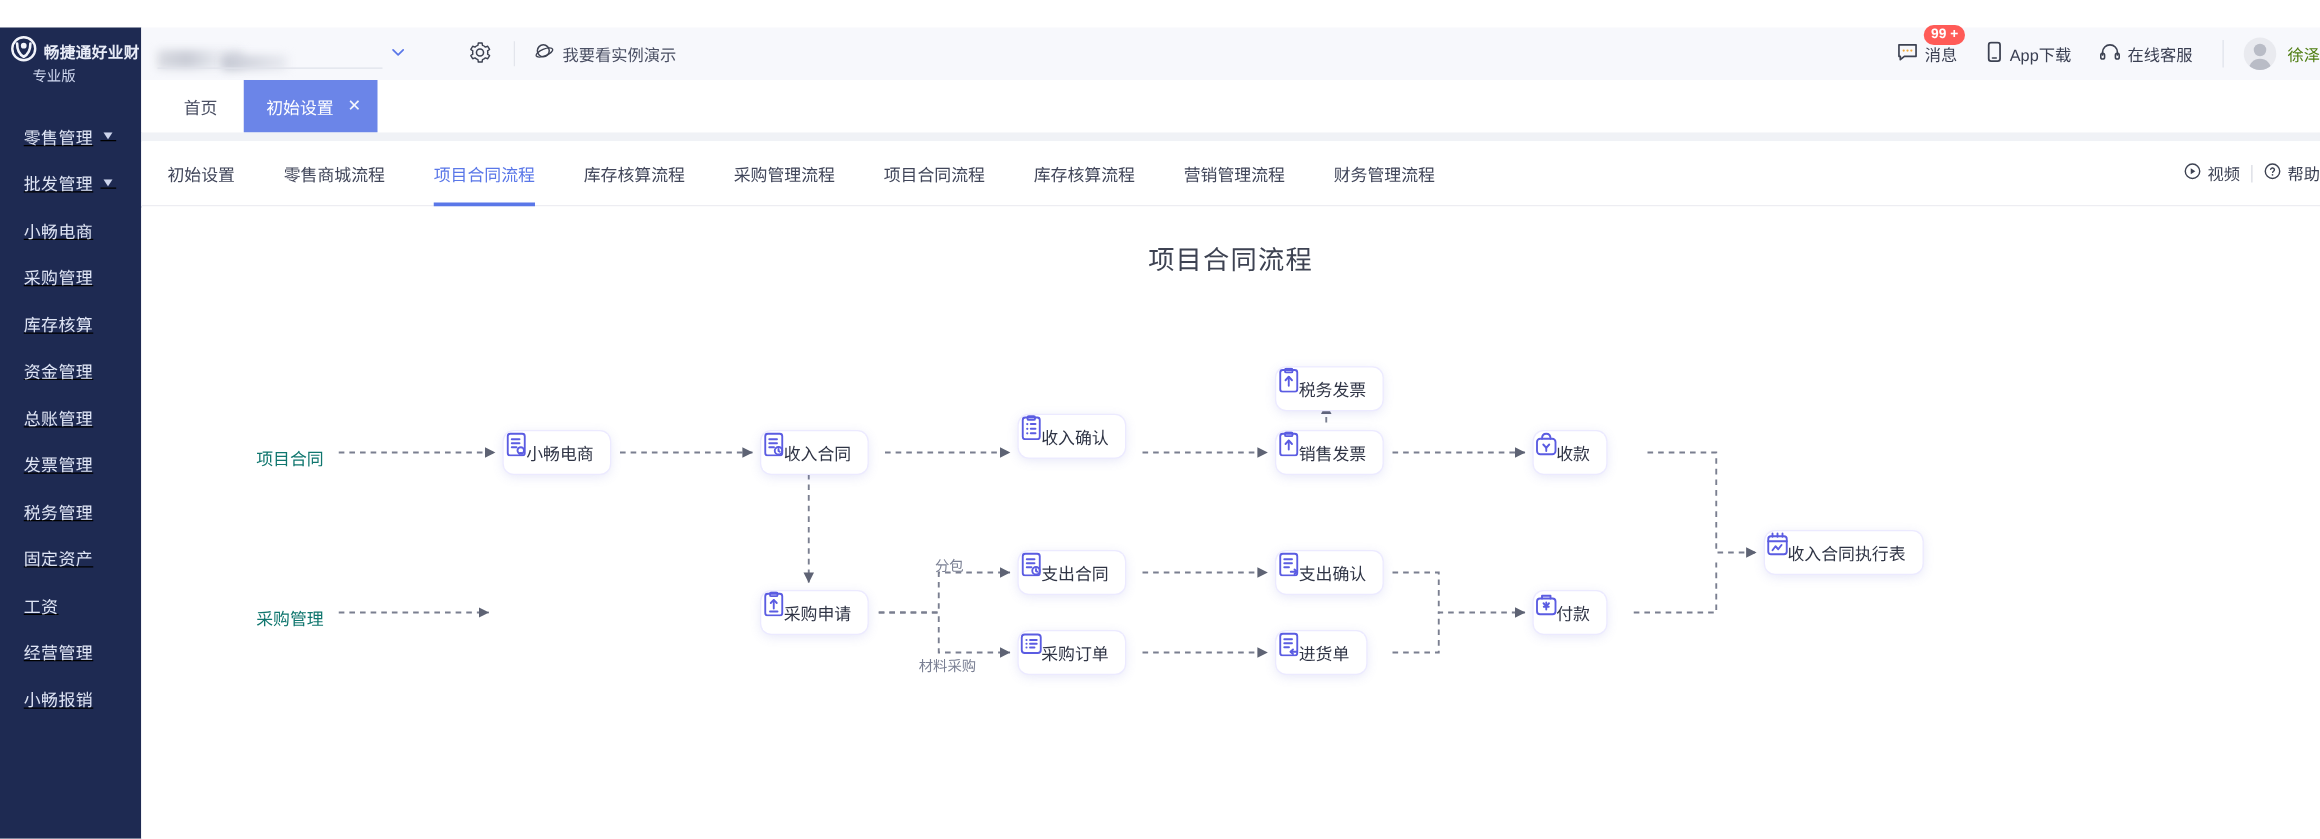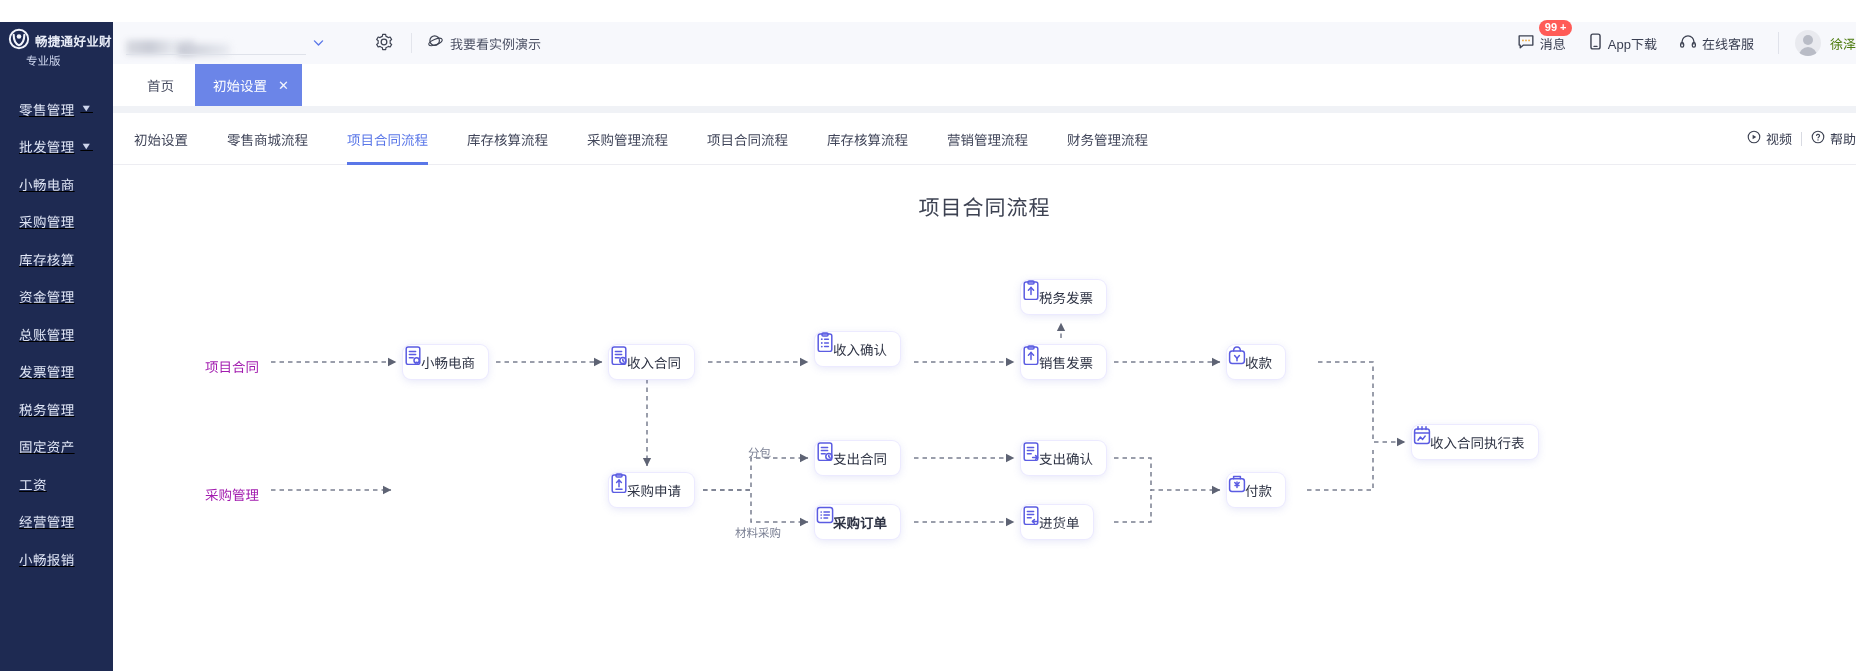--- a/index.html
+++ b/index.html
@@ -161,21 +161,21 @@
     position:absolute;
     background:#fff; border-radius:8px;
     box-shadow: 0 0 0 1px #eceaff, 0 2px 9px rgba(106,113,210,.19);
     height:34px; display:flex; align-items:center; gap:7px;
     padding: 0 13px 0 11px; white-space:nowrap; cursor:pointer;
   }
   .node .nlabel { font-size:13.5px; color:#2f3445; }
   .node svg { display:block; flex:0 0 auto; }
 
   .rowlabel {
-    position:absolute; font-size:13.5px; color:#a21caf; white-space:nowrap;
+    position:absolute; font-size:13.5px; color:#0f766e; white-space:nowrap;
   }
   .edgelabel {
     position:absolute; font-size:11.5px; color:#7b8094; white-space:nowrap;
   }
 </style>
 </head>
 <body>
 
 <div id="app">
 
@@ -439,21 +439,21 @@
                 <line x1="9.6" y1="7.2" x2="13.4" y2="7.2" fill="none" stroke="#5b5ce2" stroke-width="1.5" stroke-linejoin="round" stroke-linecap="round"></line>
                 <line x1="9.6" y1="11" x2="13.4" y2="11" fill="none" stroke="#5b5ce2" stroke-width="1.5" stroke-linejoin="round" stroke-linecap="round"></line>
                 <line x1="9.6" y1="14.6" x2="13.4" y2="14.6" fill="none" stroke="#5b5ce2" stroke-width="1.5" stroke-linejoin="round" stroke-linecap="round"></line>
                 <circle cx="6.8" cy="7.2" r=".9" fill="#5b5ce2"></circle>
                 <circle cx="6.8" cy="11" r=".9" fill="#5b5ce2"></circle>
                 <circle cx="6.8" cy="14.6" r=".9" fill="#5b5ce2"></circle>
               </svg>
             </span>
             <span class="nlabel">收入确认</span>
           </div>
-          <div class="node" style="left: 908px; top: 114px;">
+          <div class="node" style="left: 908px; top: 128px;">
             <span>
               <svg width="20" height="20" viewBox="0 0 20 20">
                 <rect x="3.2" y="2" width="13.6" height="17.4" rx="2" fill="none" stroke="#5b5ce2" stroke-width="1.5" stroke-linejoin="round" stroke-linecap="round"></rect>
                 <rect x="7" y="0.9" width="6" height="3" rx="1" fill="none" stroke="#5b5ce2" stroke-width="1.5" stroke-linejoin="round" stroke-linecap="round"></rect>
                 <path d="M10 14.6V7.6" fill="none" stroke="#5b5ce2" stroke-width="1.5" stroke-linejoin="round" stroke-linecap="round"></path>
                 <path d="M7.4 10.2L10 7.4l2.6 2.8" fill="none" stroke="#5b5ce2" stroke-width="1.5" stroke-linejoin="round" stroke-linecap="round"></path>
               </svg>
             </span>
             <span class="nlabel">税务发票</span>
           </div>
@@ -523,21 +523,21 @@
                 <rect x="3.2" y="2" width="13.6" height="17.4" rx="2" fill="none" stroke="#5b5ce2" stroke-width="1.5" stroke-linejoin="round" stroke-linecap="round"></rect>
                 <line x1="6.4" y1="6.4" x2="12.6" y2="6.4" fill="none" stroke="#5b5ce2" stroke-width="1.5" stroke-linejoin="round" stroke-linecap="round"></line>
                 <line x1="6.4" y1="9.6" x2="12.6" y2="9.6" fill="none" stroke="#5b5ce2" stroke-width="1.5" stroke-linejoin="round" stroke-linecap="round"></line>
                 <line x1="6.4" y1="12.8" x2="10.2" y2="12.8" fill="none" stroke="#5b5ce2" stroke-width="1.5" stroke-linejoin="round" stroke-linecap="round"></line>
                 <path d="M11.6 16.4h4.8" fill="none" stroke="#5b5ce2" stroke-width="1.5" stroke-linejoin="round" stroke-linecap="round"></path>
                 <path d="M14.6 14.6l2 1.8-2 1.8" fill="none" stroke="#5b5ce2" stroke-width="1.5" stroke-linejoin="round" stroke-linecap="round"></path>
               </svg>
             </span>
             <span class="nlabel">支出确认</span>
           </div>
-          <div class="node" style="left: 702px; top: 339px; font-weight: bold;">
+          <div class="node" style="left: 702px; top: 339px;">
             <span>
               <svg width="20" height="20" viewBox="0 0 20 20">
                 <rect x="2.4" y="2.6" width="15.2" height="14.8" rx="2.4" fill="none" stroke="#5b5ce2" stroke-width="1.5" stroke-linejoin="round" stroke-linecap="round"></rect>
                 <line x1="9" y1="7" x2="14.4" y2="7" fill="none" stroke="#5b5ce2" stroke-width="1.5" stroke-linejoin="round" stroke-linecap="round"></line>
                 <line x1="9" y1="10" x2="14.4" y2="10" fill="none" stroke="#5b5ce2" stroke-width="1.5" stroke-linejoin="round" stroke-linecap="round"></line>
                 <line x1="9" y1="13" x2="12.6" y2="13" fill="none" stroke="#5b5ce2" stroke-width="1.5" stroke-linejoin="round" stroke-linecap="round"></line>
                 <circle cx="6.2" cy="7" r=".85" fill="#5b5ce2"></circle>
                 <circle cx="6.2" cy="10" r=".85" fill="#5b5ce2"></circle>
                 <circle cx="6.2" cy="13" r=".85" fill="#5b5ce2"></circle>
               </svg>

